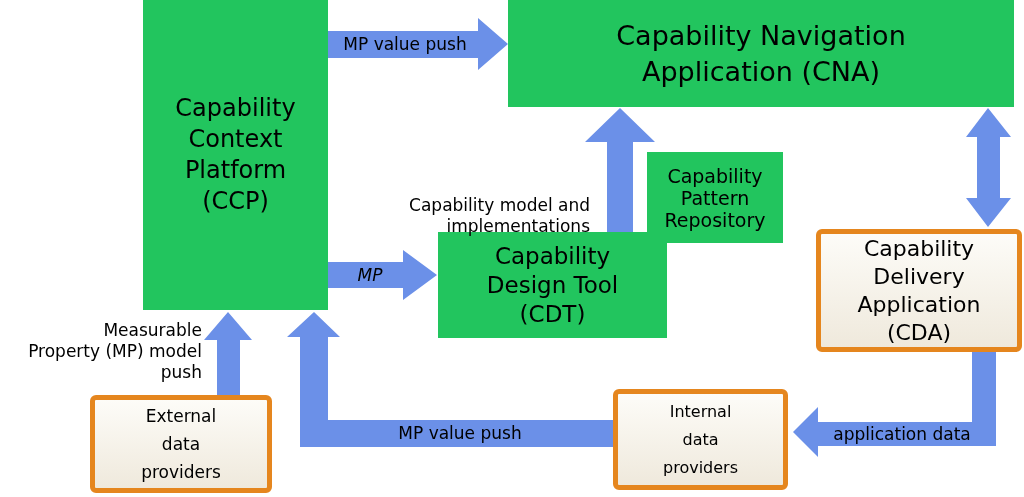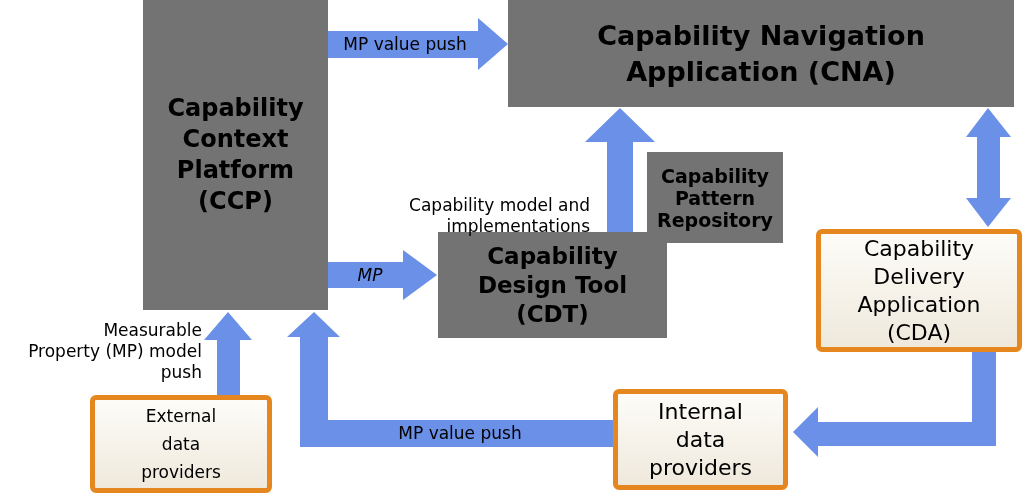--- a/index.html
+++ b/index.html
@@ -21,22 +21,22 @@
     z-index: 2;
     display: flex;
     align-items: center;
     justify-content: center;
     text-align: center;
     box-sizing: border-box;
     color: #000000;
   }
   .node span { white-space: pre-line; display: block; }
   .green-node {
-    background: #737373;
-    font-weight: bold;
+    background: #22c55e;
+    font-weight: normal;
     justify-content: center;
   }
   .provider-node {
     background: linear-gradient(#fdfcf8, #efe9dc);
     border: 5px solid #e5861e;
     border-radius: 6px;
     font-weight: normal;
   }
   .lbl {
     position: absolute;
@@ -48,21 +48,21 @@
   .lbl span { white-space: pre-line; display: block; }
 
   
   .n-ccp { left: 143px; top: 0px;   width: 185px; height: 310px; font-size: 24px; line-height: 31px; }
   .n-cna { left: 508px; top: 0px;   width: 506px; height: 107px; font-size: 27px; line-height: 36px; }
   .n-cdt { left: 438px; top: 232px; width: 229px; height: 106px; font-size: 23px; line-height: 29px; }
   .n-cpr { left: 647px; top: 152px; width: 136px; height: 91px;  font-size: 19px; line-height: 22px; }
   
   .n-cda { left: 816px; top: 229px; width: 206px; height: 123px; font-size: 22px; line-height: 28px; }
   .n-ext { left: 90px;  top: 395px; width: 182px; height: 98px;  font-size: 17px; line-height: 28px; }
-  .n-int { left: 613px; top: 389px; width: 175px; height: 101px; font-size: 22px; line-height: 28px; }
+  .n-int { left: 613px; top: 389px; width: 175px; height: 101px; font-size: 16px; line-height: 28px; }
 
   
   .l-top        { left: 330px; top: 34px;  width: 150px; text-align: center; }
   .l-mp         { left: 340px; top: 265px; width: 60px;  text-align: center; font-style: italic; }
   .l-model      { left: 388px; top: 151px; width: 202px; text-align: right; margin-top: 44px; }
   .l-adjust     { left: 830px; top: 176px; width: 148px; text-align: center; }
   .l-measurable { left: 8px;   top: 320px; width: 194px; text-align: right; }
   .l-bottom     { left: 380px; top: 423px; width: 160px; text-align: center; }
   .l-appdata    { left: 826px; top: 424px; width: 152px; text-align: center; }
 </style>
@@ -143,14 +143,17 @@
   <div class="lbl l-measurable">
     <span>Measurable
 Property (MP) model
 push</span>
   </div>
 
   <div class="lbl l-bottom">
     <span>MP value push</span>
   </div>
 
+  <div class="lbl l-appdata">
+    <span>application data</span>
+  </div>
 
 </div>
 
 </body></html>

